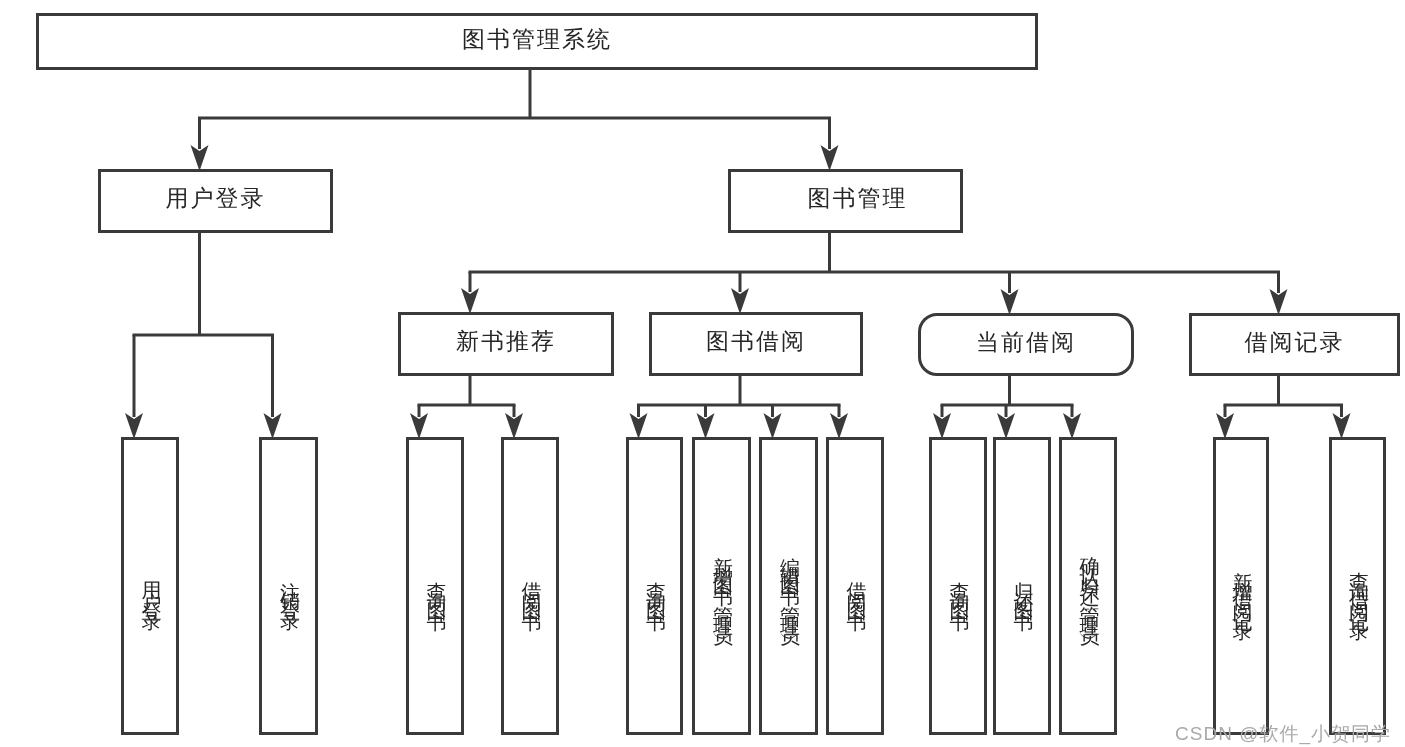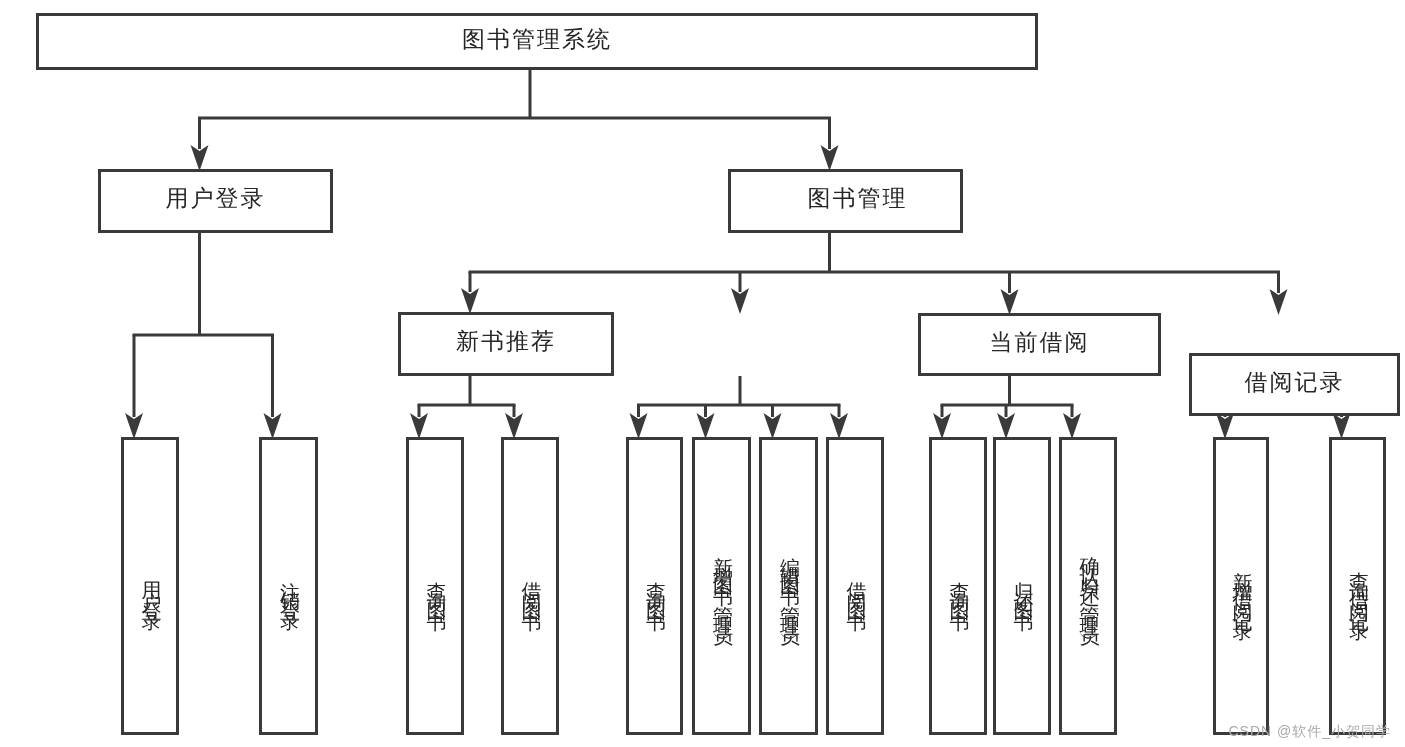--- a/index.html
+++ b/index.html
@@ -34,24 +34,24 @@
   }
   .node.vertical{
     writing-mode:vertical-rl;
     text-orientation:mixed;
     font-size:20px;
     letter-spacing:10px;
     white-space:normal;
   }
   .watermark{
     position:absolute;
-    right:14px;bottom:6px;
+    right:14px;bottom:0;
     z-index:10;
     color:var(--wm);
-    font-size:14px;
+    font-size:19px;
     letter-spacing:1px;
     white-space:nowrap;
   }
 </style>
 </head>
 <body>
 
 <div class="canvas">
   <svg id="connectors" width="1405" height="747">
       <line x1="530" y1="70" x2="530" y2="118" stroke="#3a3a3a" stroke-width="3"></line>
@@ -105,22 +105,23 @@
       <line x1="1225" y1="405" x2="1225" y2="417" stroke="#3a3a3a" stroke-width="3"></line>
       <polygon points="1216,413 1225,439 1234,413 1225,419" fill="#3a3a3a"></polygon>
       <line x1="1341.5" y1="405" x2="1341.5" y2="417" stroke="#3a3a3a" stroke-width="3"></line>
       <polygon points="1332.5,413 1341.5,439 1350.5,413 1341.5,419" fill="#3a3a3a"></polygon>
     </svg>
   <div id="nodes">
       <div class="node" style="left: 20px; top: 13px; width: 1002px; height: 57px;">图书管理系统</div>
       <div class="node" style="left: 82px; top: 169px; width: 235px; height: 64px;">用户登录</div>
       <div class="node" style="left: 712px; top: 169px; width: 235px; height: 64px; padding-left: 24px;">图书管理</div>
       <div class="node" style="left: 362px; top: 312px; width: 216px; height: 64px; margin-left: 20px;">新书推荐</div>
-      <div class="node" style="left: 902px; top: 313px; width: 243px; height: 63px;">当前借阅</div>
-      <div class="node" style="left: 1173px; top: 313px; width: 211px; height: 63px; margin-top: 40px;">借阅记录</div>
+      <div class="node" style="left: 633px; top: 312px; width: 214px; height: 64px;">图书借阅</div>
+      <div class="node" style="left: 902px; top: 313px; width: 216px; height: 63px; border-radius: 19px;">当前借阅</div>
+      <div class="node" style="left: 1173px; top: 313px; width: 211px; height: 63px;">借阅记录</div>
       <div class="node vertical" style="left: 105px; top: 437px; width: 58px; height: 298px;">用户登录</div>
       <div class="node vertical" style="left: 243px; top: 437px; width: 59px; height: 298px;">注销登录</div>
       <div class="node vertical" style="left: 390px; top: 437px; width: 58px; height: 298px;">查询图书</div>
       <div class="node vertical" style="left: 485px; top: 437px; width: 58px; height: 298px;">借阅图书</div>
       <div class="node vertical" style="left: 610px; top: 437px; width: 57px; height: 298px;">查询图书</div>
       <div class="node vertical" style="left: 676px; top: 437px; width: 59px; height: 298px;">新增图书（管理员）</div>
       <div class="node vertical" style="left: 743px; top: 437px; width: 59px; height: 298px;">编辑图书（管理员）</div>
       <div class="node vertical" style="left: 810px; top: 437px; width: 58px; height: 298px;">借阅图书</div>
       <div class="node vertical" style="left: 913px; top: 437px; width: 58px; height: 298px;">查询图书</div>
       <div class="node vertical" style="left: 977px; top: 437px; width: 58px; height: 298px;">归还图书</div>

